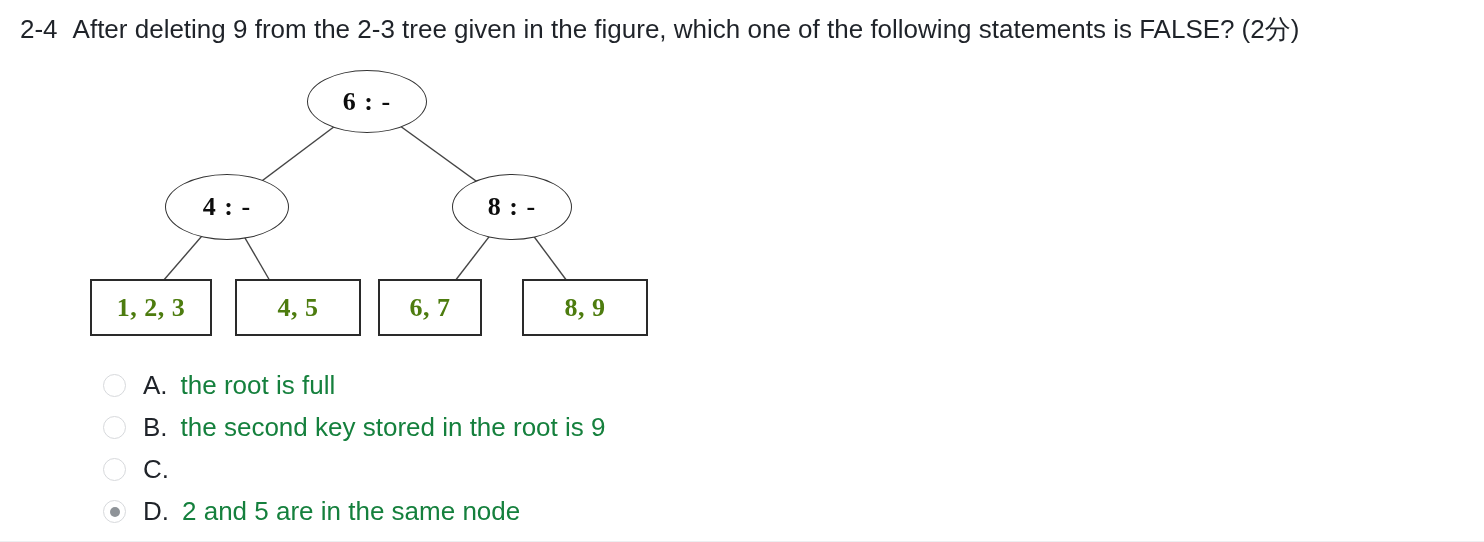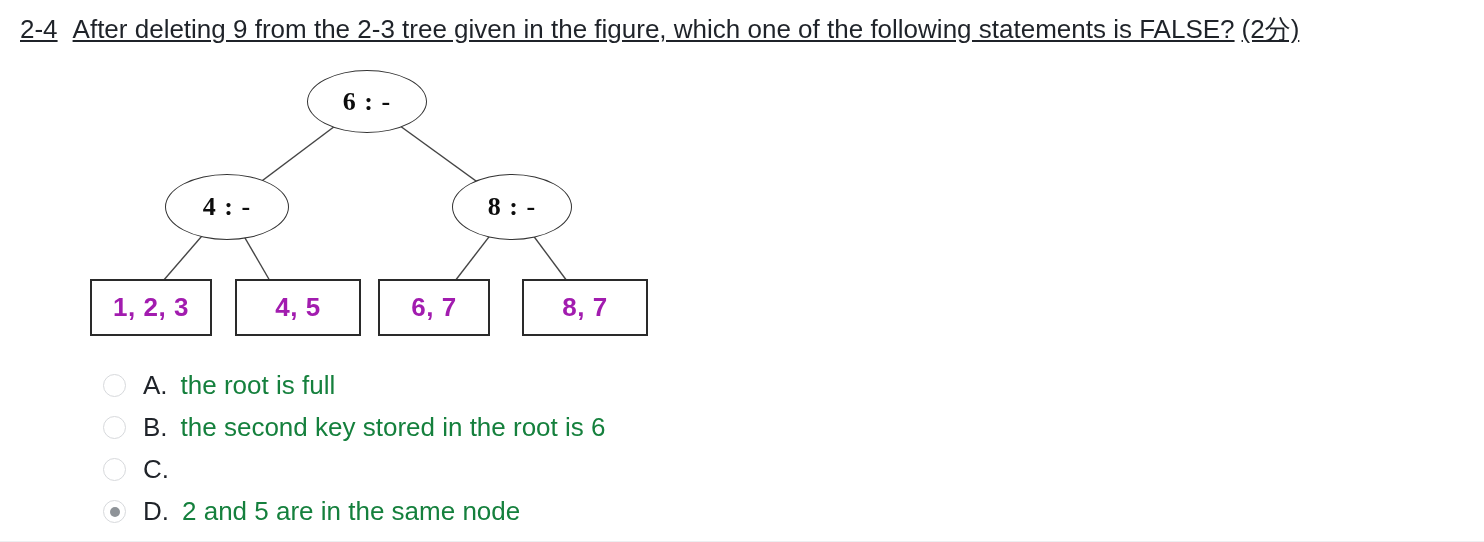--- a/index.html
+++ b/index.html
@@ -15,21 +15,20 @@
   }
 
   
   .q-title {
     position: absolute;
     left: 20px; top: 13px;
     font-size: 26px;
     line-height: 32px;
     color: #1f2329;
     white-space: nowrap;
-    text-decoration: underline;
   }
   .q-title .q-num { margin-right: 15px; }
   .q-title .q-points { margin-left: 7px; }
 
   
   .diagram {
     position: absolute;
     left: 60px; top: 62px;
     width: 600px; height: 285px;
   }
@@ -58,30 +57,30 @@
   .enode-right { left: 392px; top: 112px; width: 120px; height: 66px; }
 
   .lbox {
     position: absolute;
     top: 217px; height: 57px;
     border: 2px solid #2a2a2a;
     background: #ffffff;
     display: flex;
     align-items: center;
     justify-content: center;
-    font-family: Liberation Sans, sans-serif;
+    font-family: Liberation Serif, serif;
     font-weight: bold;
     font-size: 26px;
-    color: #a21caf;
+    color: #4d7c0f;
     letter-spacing: 0.5px;
     box-sizing: border-box;
   }
   .lbox-1 { left:  30px; width: 122px; }
   .lbox-2 { left: 175px; width: 126px; }
-  .lbox-3 { left: 318px; width: 112px; }
+  .lbox-3 { left: 318px; width: 104px; }
   .lbox-4 { left: 462px; width: 126px; }
 
   
   .options {
     position: absolute;
     left: 103px; top: 373px;
     display: flex;
     flex-direction: column;
     gap: 17px;
   }
@@ -139,33 +138,33 @@
     </g>
   </svg>
 
   <div class="enode enode-root">6 : -</div>
   <div class="enode enode-left">4 : -</div>
   <div class="enode enode-right">8 : -</div>
 
   <div class="lbox lbox-1">1, 2, 3</div>
   <div class="lbox lbox-2">4, 5</div>
   <div class="lbox lbox-3">6, 7</div>
-  <div class="lbox lbox-4">8, 7</div>
+  <div class="lbox lbox-4">8, 9</div>
 </div>
 
 <div class="options">
   <div class="opt-row">
     <span class="radio"></span>
     <span class="opt-letter">A.</span>
     <span class="opt-text">the root is full</span>
   </div>
   <div class="opt-row">
     <span class="radio"></span>
     <span class="opt-letter">B.</span>
-    <span class="opt-text">the second key stored in the root is 6</span>
+    <span class="opt-text">the second key stored in the root is 9</span>
   </div>
   <div class="opt-row">
     <span class="radio"></span>
     <span class="opt-letter">C.</span>
   </div>
   <div class="opt-row">
     <span class="radio selected"></span>
     <span class="opt-letter">D.</span>
     <span class="opt-text">2 and 5 are in the same node</span>
   </div>

